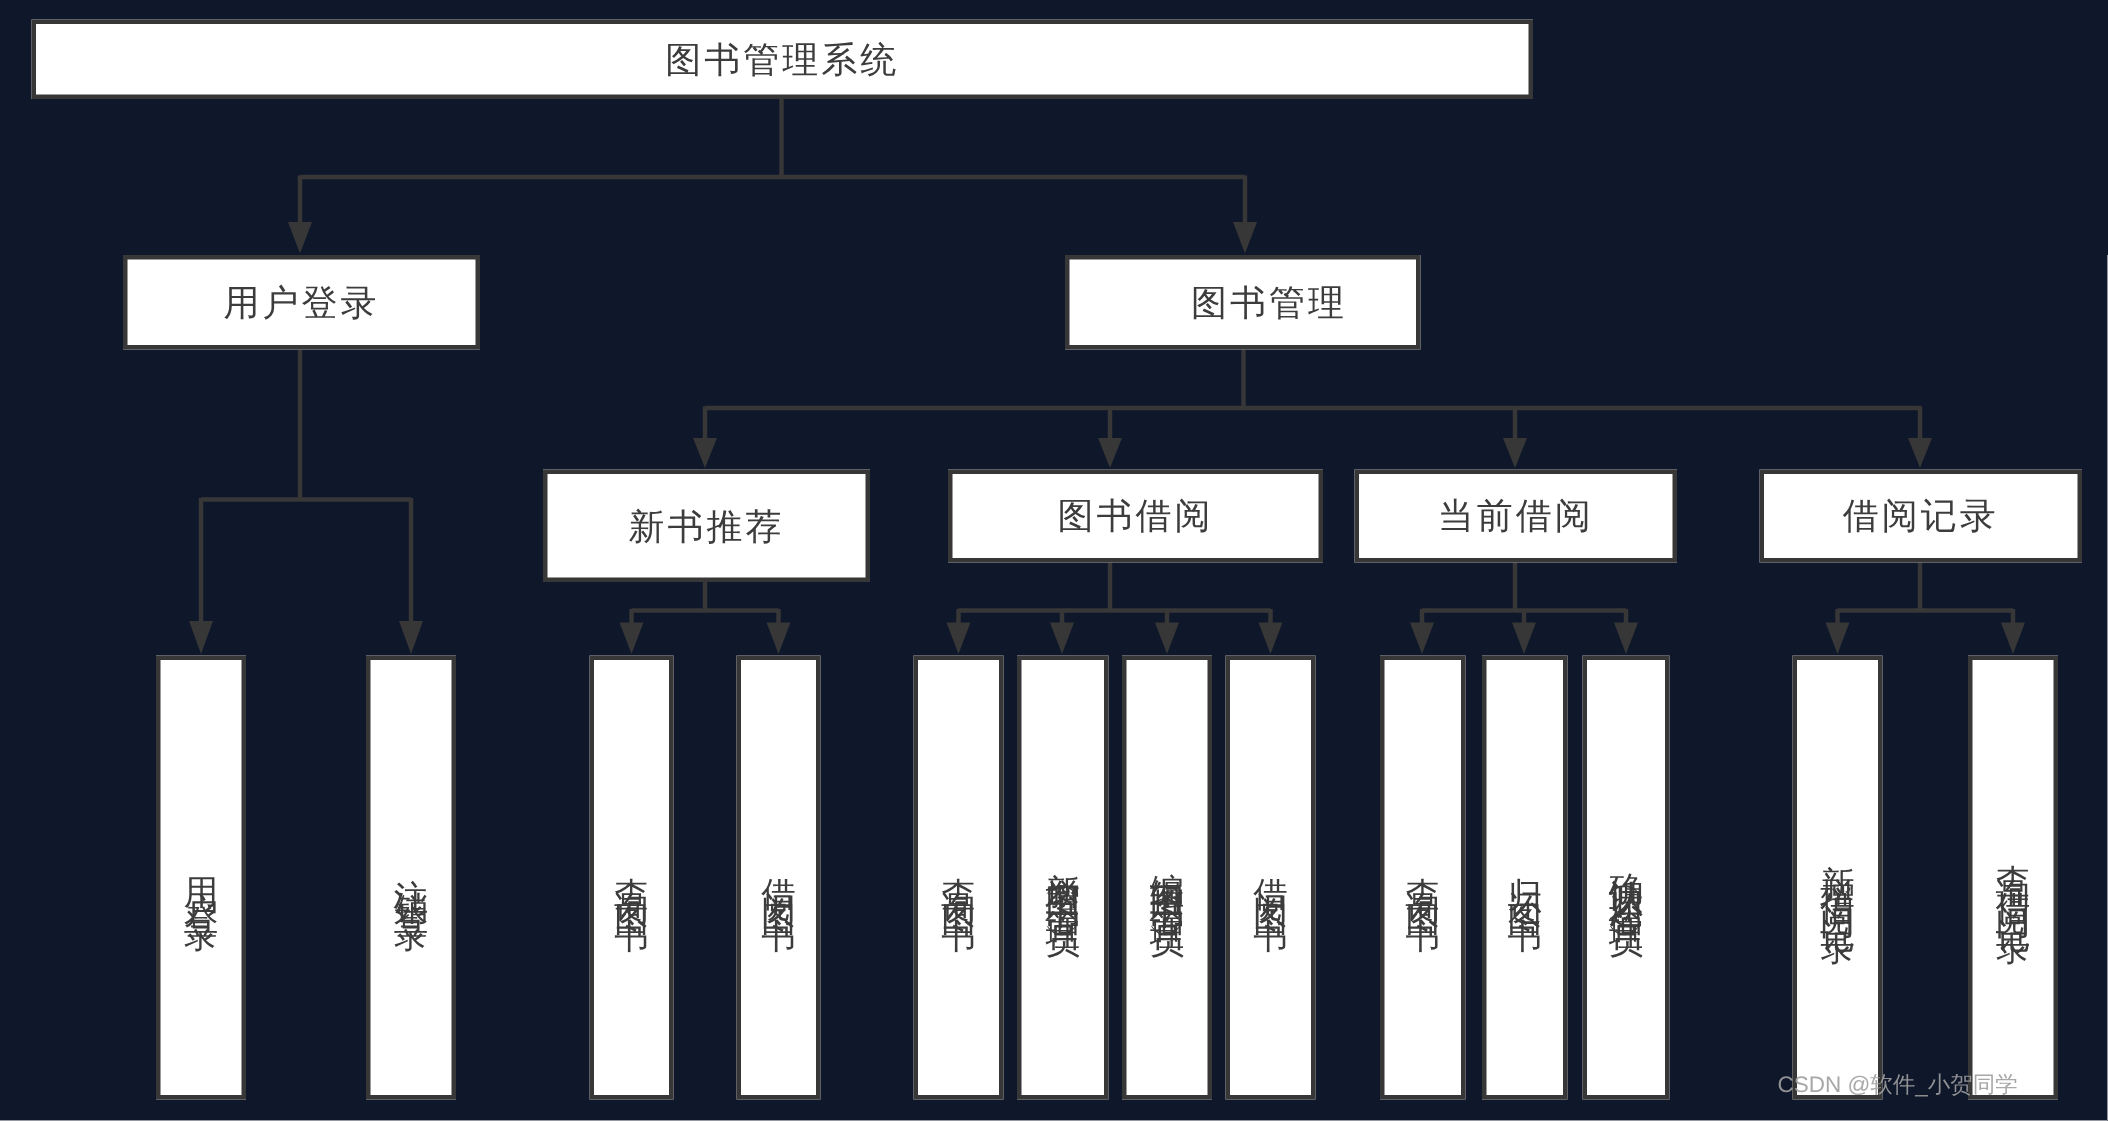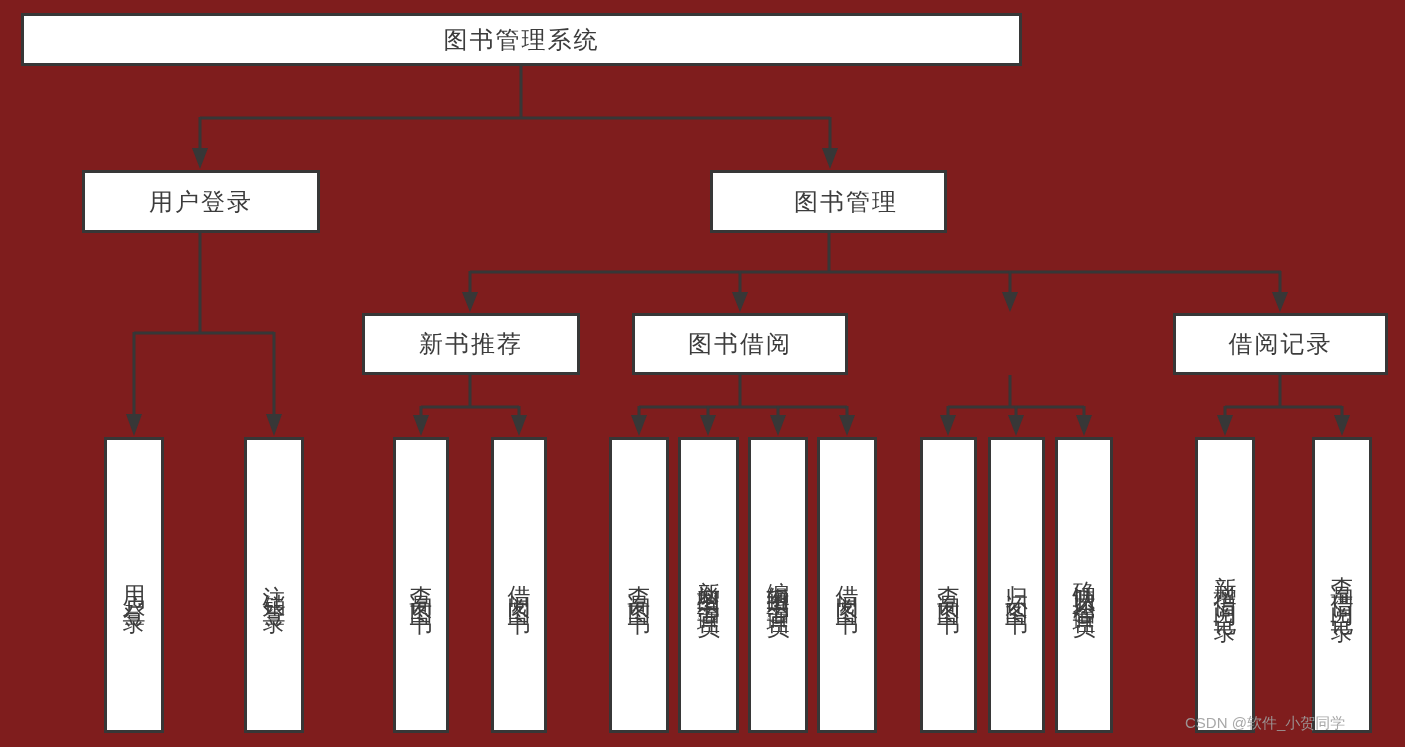--- a/index.html
+++ b/index.html
@@ -5,21 +5,21 @@
   html, body {
     margin: 0;
     padding: 0;
     background: #ffffff;
     font-family: "Liberation Sans", "DejaVu Sans", sans-serif;
   }
   #canvas {
     position: relative;
     width: 1405px;
     height: 747px;
-    background: #7f1d1d;
+    background: #0f172a;
     overflow: hidden;
   }
   #connectors {
     position: absolute;
     left: 0;
     top: 0;
     z-index: 1;
   }
   .node {
     position: absolute;
@@ -132,22 +132,23 @@
       <polygon points="1217,415 1233,415 1225,436"></polygon>
       <polygon points="1334,415 1350,415 1342,436"></polygon>
     </g>
   </svg>
 
   <div class="node hnode" style="left:21px; top:13px; width:1001px; height:53px;">图书管理系统</div>
 
   <div class="node hnode" style="left:82px; top:170px; width:238px; height:63px;">用户登录</div>
   <div class="node hnode" style="left:710px; top:170px; width:237px; height:63px;padding-left:35px;">图书管理</div>
 
-  <div class="node hnode" style="left:362px; top:313px; width:218px; height:62px;">新书推荐</div>
-  <div class="node hnode" style="left:632px; top:313px; width:216px; height:62px;">图书借阅</div>
+  <div class="node hnode" style="left:362px; top:313px; width:218px; height:75px;">新书推荐</div>
+  <div class="node hnode" style="left:632px; top:313px; width:250px; height:62px;">图书借阅</div>
+  <div class="node hnode" style="left:903px; top:313px; width:215px; height:62px;">当前借阅</div>
   <div class="node hnode" style="left:1173px; top:313px; width:215px; height:62px;">借阅记录</div>
 
   <div class="node vnode" style="left:104px; top:437px; width:60px; height:296px;">用户登录</div>
   <div class="node vnode" style="left:244px; top:437px; width:60px; height:296px;">注销登录</div>
 
   <div class="node vnode" style="left:393px; top:437px; width:56px; height:296px;">查询图书</div>
   <div class="node vnode" style="left:491px; top:437px; width:56px; height:296px;">借阅图书</div>
 
   <div class="node vnode" style="left:609px; top:437px; width:60px; height:296px;">查询图书</div>
   <div class="node vnode long" style="left:678px; top:437px; width:61px; height:296px;">新增图书（管理员）</div>

